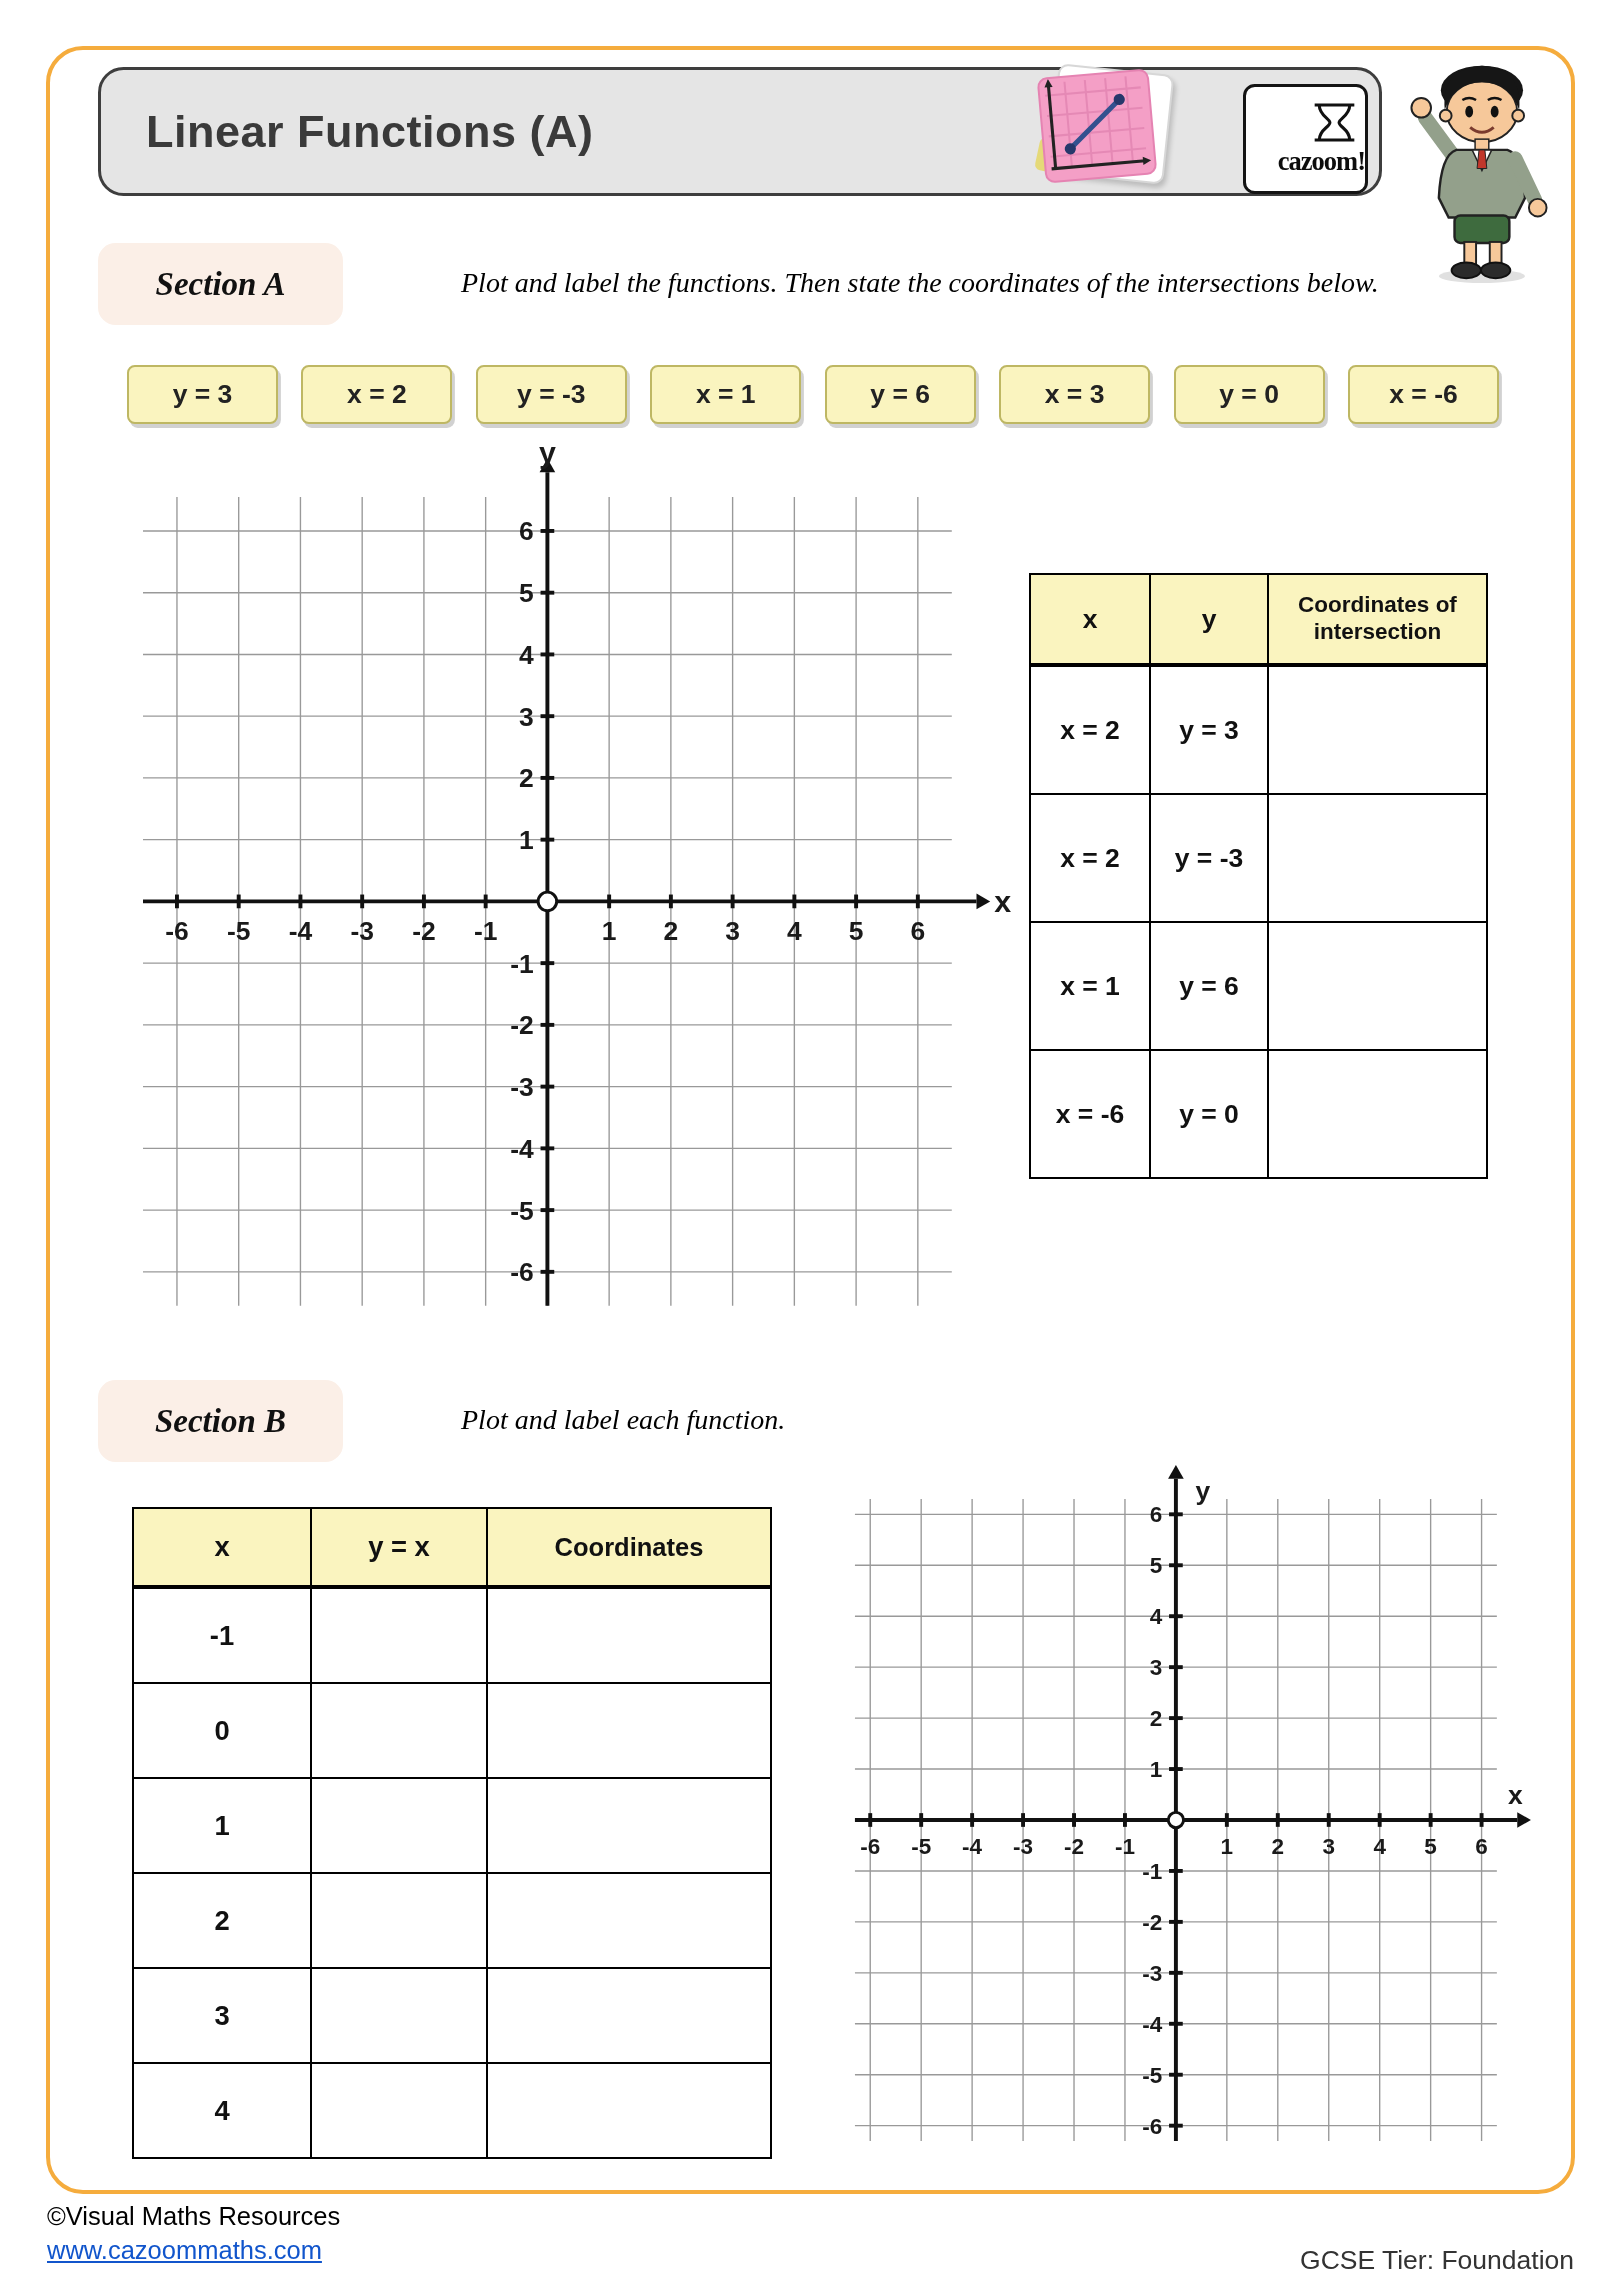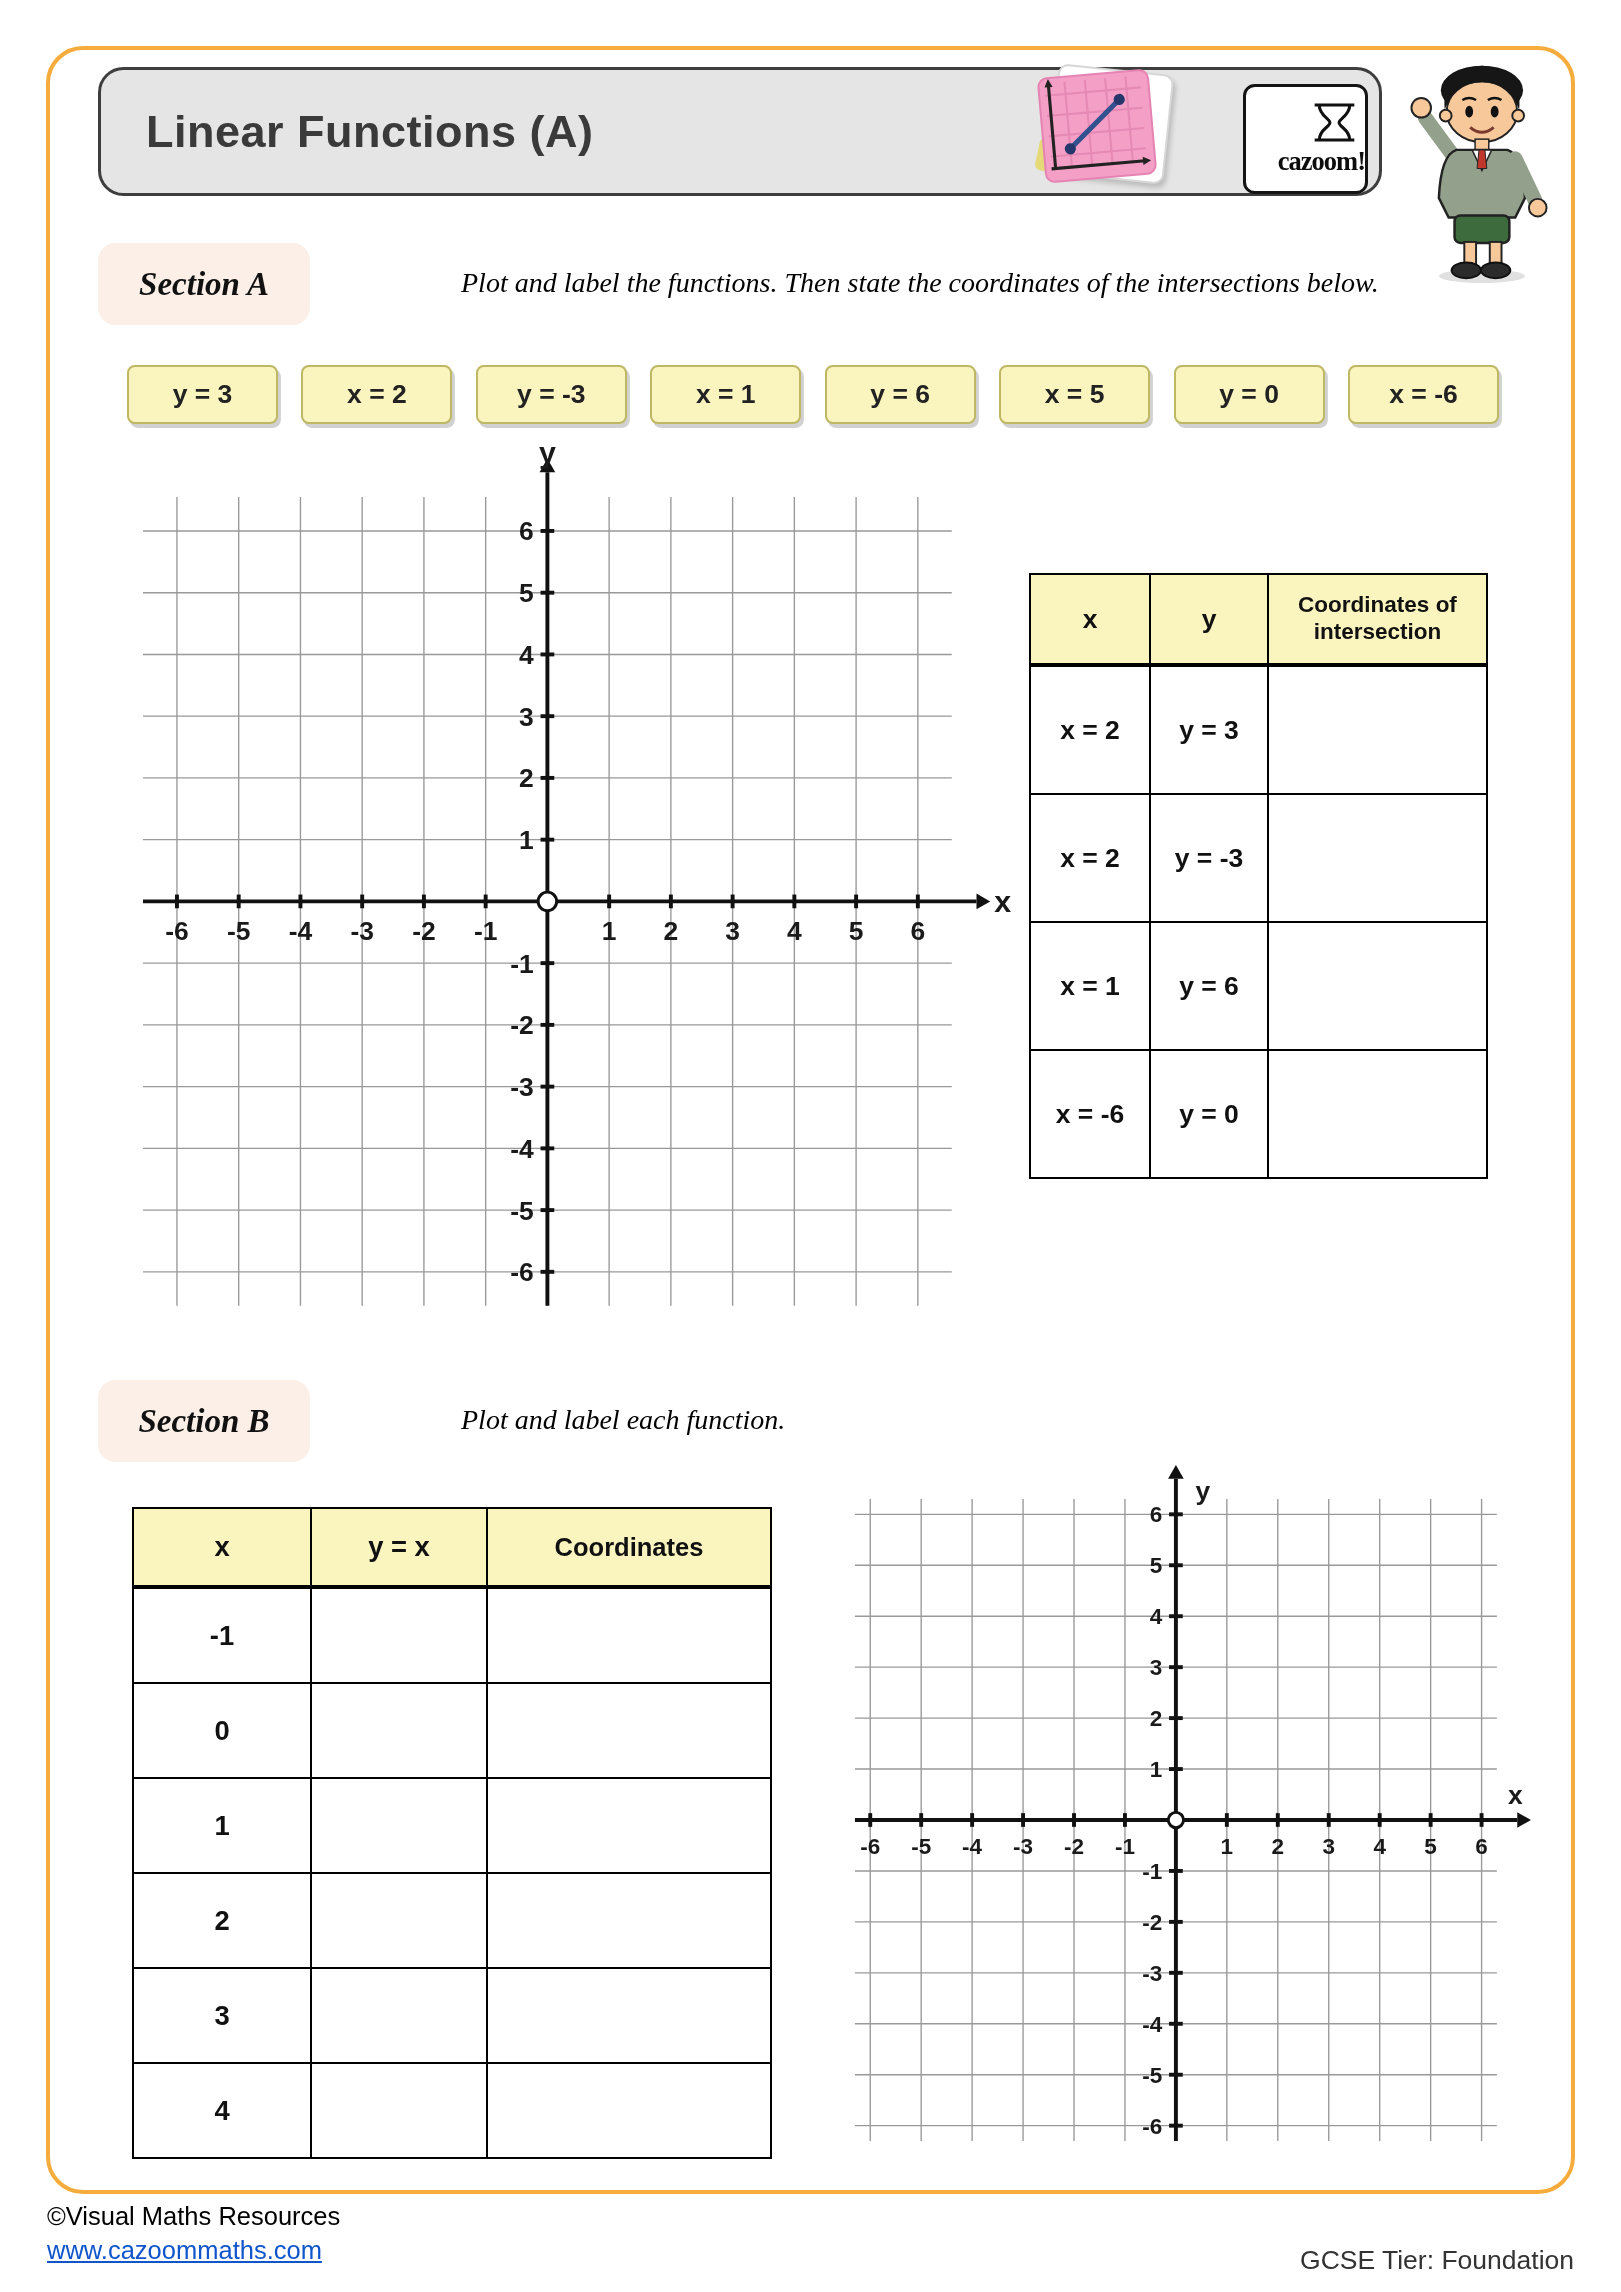--- a/index.html
+++ b/index.html
@@ -18,21 +18,21 @@
   .icon-card{position:absolute;left:21.6px;top:3.9px;width:116px;height:110px;background:#fff;border:2px solid #d7d7d7;border-radius:9.8px;transform:rotate(6deg);box-shadow:2.9px 3.9px 4.9px rgba(0,0,0,.18)}
   .icon-yellow{position:absolute;left:5.9px;top:76px;width:45px;height:33px;background:#E5D978;border-radius:5.9px;transform:rotate(12deg)}
   .icon-pink{position:absolute;left:9.8px;top:7.8px;width:112px;height:106px;background:#F49FC6;border:2px solid #E583B2;border-radius:9.8px;transform:rotate(-5deg);overflow:hidden}
 
   
   .logo{left:1243px;top:84px;width:125px;height:110px;border:3.9px solid #141414;border-radius:11.8px;background:#fff;display:flex;flex-direction:column;align-items:flex-end;justify-content:center;gap:2px}
   .logo-text{font-family:"Liberation Serif",serif;font-weight:700;font-size:26.5px;color:#0d0d0d;letter-spacing:-1px}
 
   .boy{left:1392px;top:51px;width:174px;height:235px}
 
-  .pill{width:212px;height:82px;background:#FBEFE7;border-radius:17.6px;display:flex;align-items:center;justify-content:center;font-family:"Liberation Serif",serif;font-style:italic;font-weight:700;font-size:33px;color:#111}
+  .pill{width:245px;height:82px;background:#FBEFE7;border-radius:17.6px;display:flex;align-items:center;justify-content:center;font-family:"Liberation Serif",serif;font-style:italic;font-weight:700;font-size:33px;color:#111}
   .pill-a{left:98px;top:243px}
   .pill-b{left:98px;top:1380px}
   .instruction{font-family:"Liberation Serif",serif;font-style:italic;font-size:28px;color:#000}
   .instr-a{left:461px;top:267px}
   .instr-b{left:461px;top:1404px}
 
   .tags{left:127px;top:365px;width:1372px;height:63px;display:flex;justify-content:space-between}
   .tag{width:151px;height:59px;background:#FAF4BF;border:2px solid #BEB763;border-radius:7.8px;display:flex;align-items:center;justify-content:center;font-size:26.5px;font-weight:700;color:#222;box-shadow:2.9px 3.9px 0 rgba(0,0,0,.18)}
 
   .grid-svg{background:transparent}
@@ -155,21 +155,21 @@
 
   <div class="abs pill pill-a">Section A</div>
   <div class="abs instruction instr-a">Plot and label the functions. Then state the coordinates of the intersections below.</div>
 
   <div class="abs tags">
     <div class="tag">y = 3</div>
     <div class="tag">x = 2</div>
     <div class="tag">y = -3</div>
     <div class="tag">x = 1</div>
     <div class="tag">y = 6</div>
-    <div class="tag">x = 5</div>
+    <div class="tag">x = 3</div>
     <div class="tag">y = 0</div>
     <div class="tag">x = -6</div>
   </div>
 
   <svg class="abs grid-svg" width="912" height="882" style="left:111px;top:431px" viewBox="0 0 930 900">
       <line x1="67" y1="67.35" x2="67" y2="892.65" stroke="#999" stroke-width="1.4"></line>
       <line x1="130" y1="67.35" x2="130" y2="892.65" stroke="#999" stroke-width="1.4"></line>
       <line x1="193" y1="67.35" x2="193" y2="892.65" stroke="#999" stroke-width="1.4"></line>
       <line x1="256" y1="67.35" x2="256" y2="892.65" stroke="#999" stroke-width="1.4"></line>
       <line x1="319" y1="67.35" x2="319" y2="892.65" stroke="#999" stroke-width="1.4"></line>

